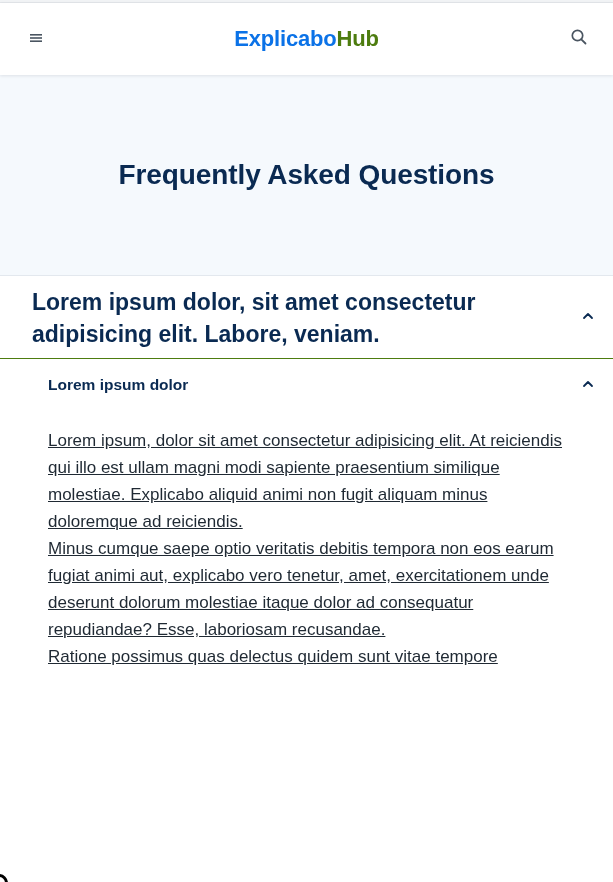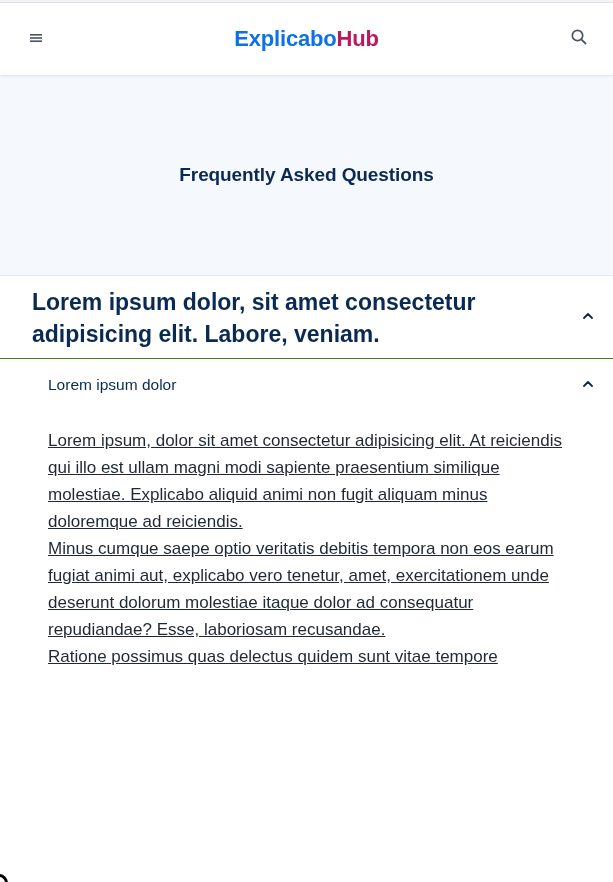--- a/index.html
+++ b/index.html
@@ -19,43 +19,43 @@
     .menu-btn {
       position: absolute; left: 26px; top: 26px; width: 20px; height: 20px;
       display: flex; align-items: center; justify-content: center; cursor: pointer;
     }
     .search-btn {
       position: absolute; right: 24px; top: 26px; width: 20px; height: 20px;
       display: flex; align-items: center; justify-content: center; cursor: pointer;
     }
     .logo { font-size: 22px; font-weight: 700; letter-spacing: -0.2px; }
     .logo .a { color: #0b72e7; }
-    .logo .b { color: #be185d; }
+    .logo .b { color: #4d7c0f; }
     .hero {
       height: 201px; background: #f5f9fd;
       display: flex; align-items: center; justify-content: center;
       border-bottom: 1px solid #e3e8ee;
     }
-    .hero h1 { font-size: 19px; font-weight: 700; color: #0a2a52; letter-spacing: -0.1px; text-align: center; }
+    .hero h1 { font-size: 28px; font-weight: 700; color: #0a2a52; letter-spacing: -0.1px; text-align: center; }
     .section-header {
       position: relative; padding: 10px 60px 8px 32px;
       border-bottom: 1px solid #4d7c0f; cursor: pointer;
     }
     .section-header h2 {
       font-size: 23px; line-height: 32px; font-weight: 700; color: #0a2a52;
     }
     .chev {
       position: absolute; right: 18px; width: 14px; height: 14px;
       display: flex; align-items: center; justify-content: center;
     }
     .section-header .chev { top: 33px; }
     .question {
       position: relative; padding: 17px 60px 0 48px; height: 52px; cursor: pointer;
     }
-    .question h3 { font-size: 15.5px; font-weight: 400; color: #0a2a52; line-height: 18px; }
+    .question h3 { font-size: 15.5px; font-weight: 700; color: #0a2a52; line-height: 18px; }
     .question .chev { top: 18px; }
     .answer { padding: 16px 44px 0 48px; }
     .answer p {
       font-size: 17px; line-height: 27px; color: #1f2933; text-decoration: underline;
     }
     .corner {
       position: absolute; left: -10px; bottom: -10px; width: 18px; height: 18px;
       border-radius: 50%; border: 3px solid #000; background: transparent;
     }
   </style>

